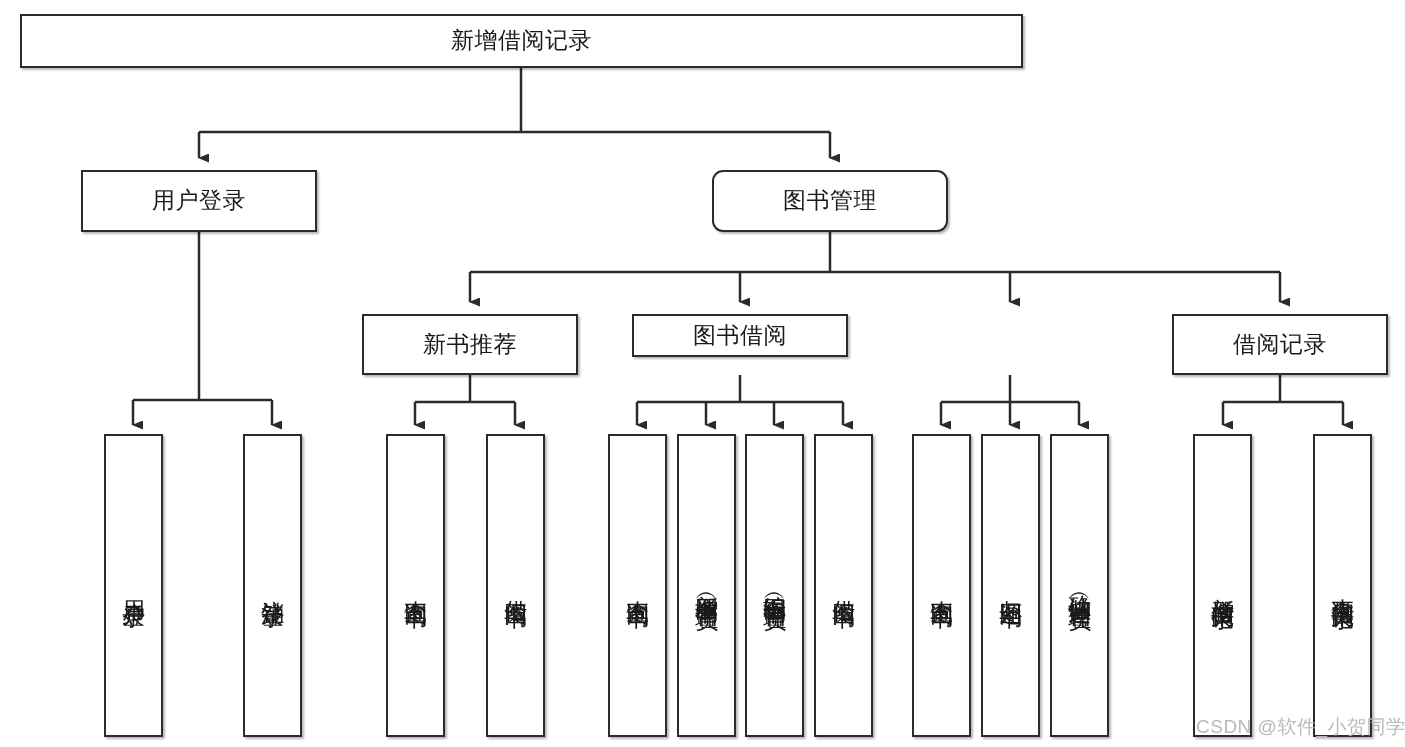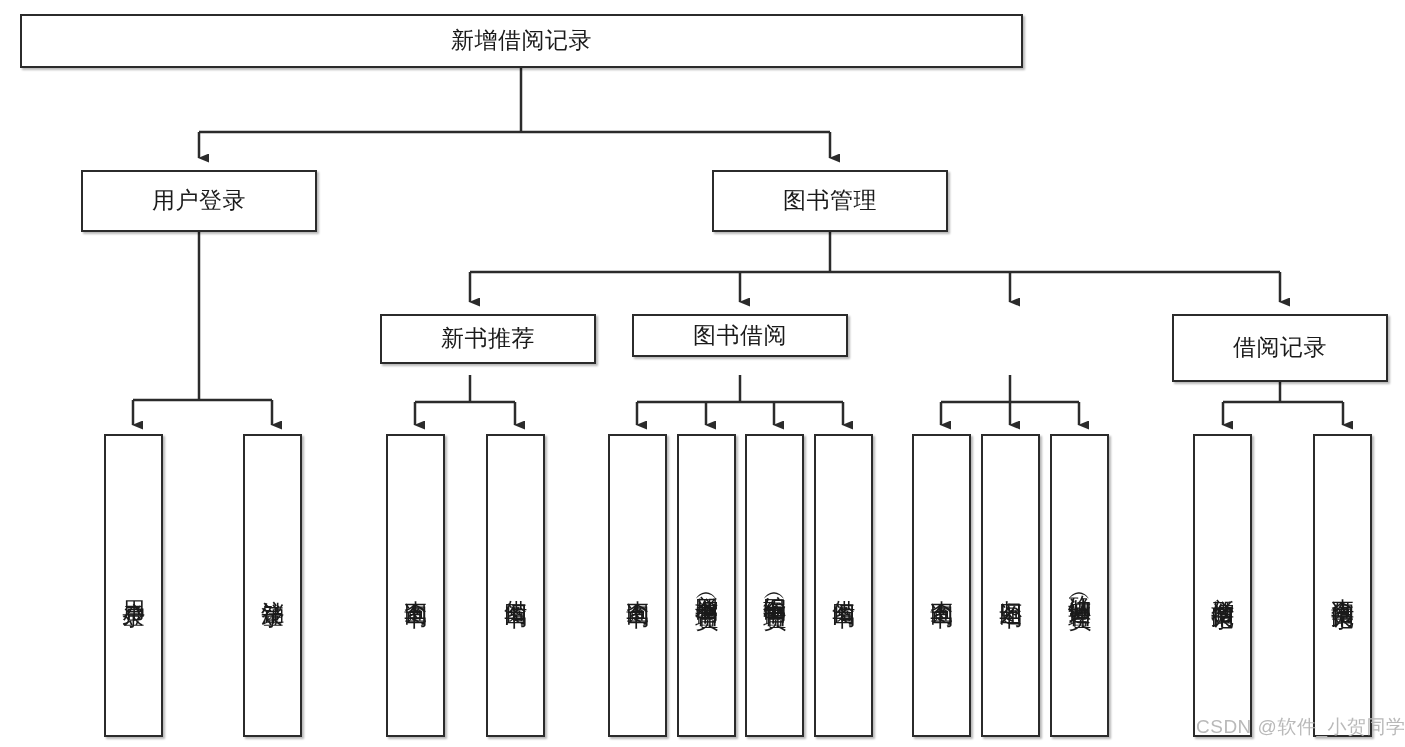--- a/index.html
+++ b/index.html
@@ -114,31 +114,31 @@
     </g>
   </svg>
 
   <div class="node horiz" style="left:20px; top:14px; width:1003px; height:54px;">
     <span class="label">新增借阅记录</span>
   </div>
 
   <div class="node horiz" style="left:81px; top:170px; width:236px; height:62px;">
     <span class="label">用户登录</span>
   </div>
-  <div class="node horiz" style="left:712px; top:170px; width:236px; height:62px;">
+  <div class="node horiz" style="left:712px; top:170px; width:236px; height:62px;border-radius:11px;">
     <span class="label">图书管理</span>
   </div>
 
-  <div class="node horiz" style="left:380px; top:314px; width:216px; height:50px;">
+  <div class="node horiz" style="left:362px; top:314px; width:216px; height:61px;">
     <span class="label">新书推荐</span>
   </div>
   <div class="node horiz" style="left:632px; top:314px; width:216px; height:43px;">
     <span class="label">图书借阅</span>
   </div>
-  <div class="node horiz" style="left:1172px; top:314px; width:216px; height:68px;">
+  <div class="node horiz" style="left:1172px; top:314px; width:216px; height:61px;">
     <span class="label">借阅记录</span>
   </div>
 
   <div class="node vert" style="left:104px; top:434px; width:59px; height:303px;">
     <span class="label">用户登录</span>
   </div>
   <div class="node vert" style="left:243px; top:434px; width:59px; height:303px;">
     <span class="label">注销登录</span>
   </div>
 

